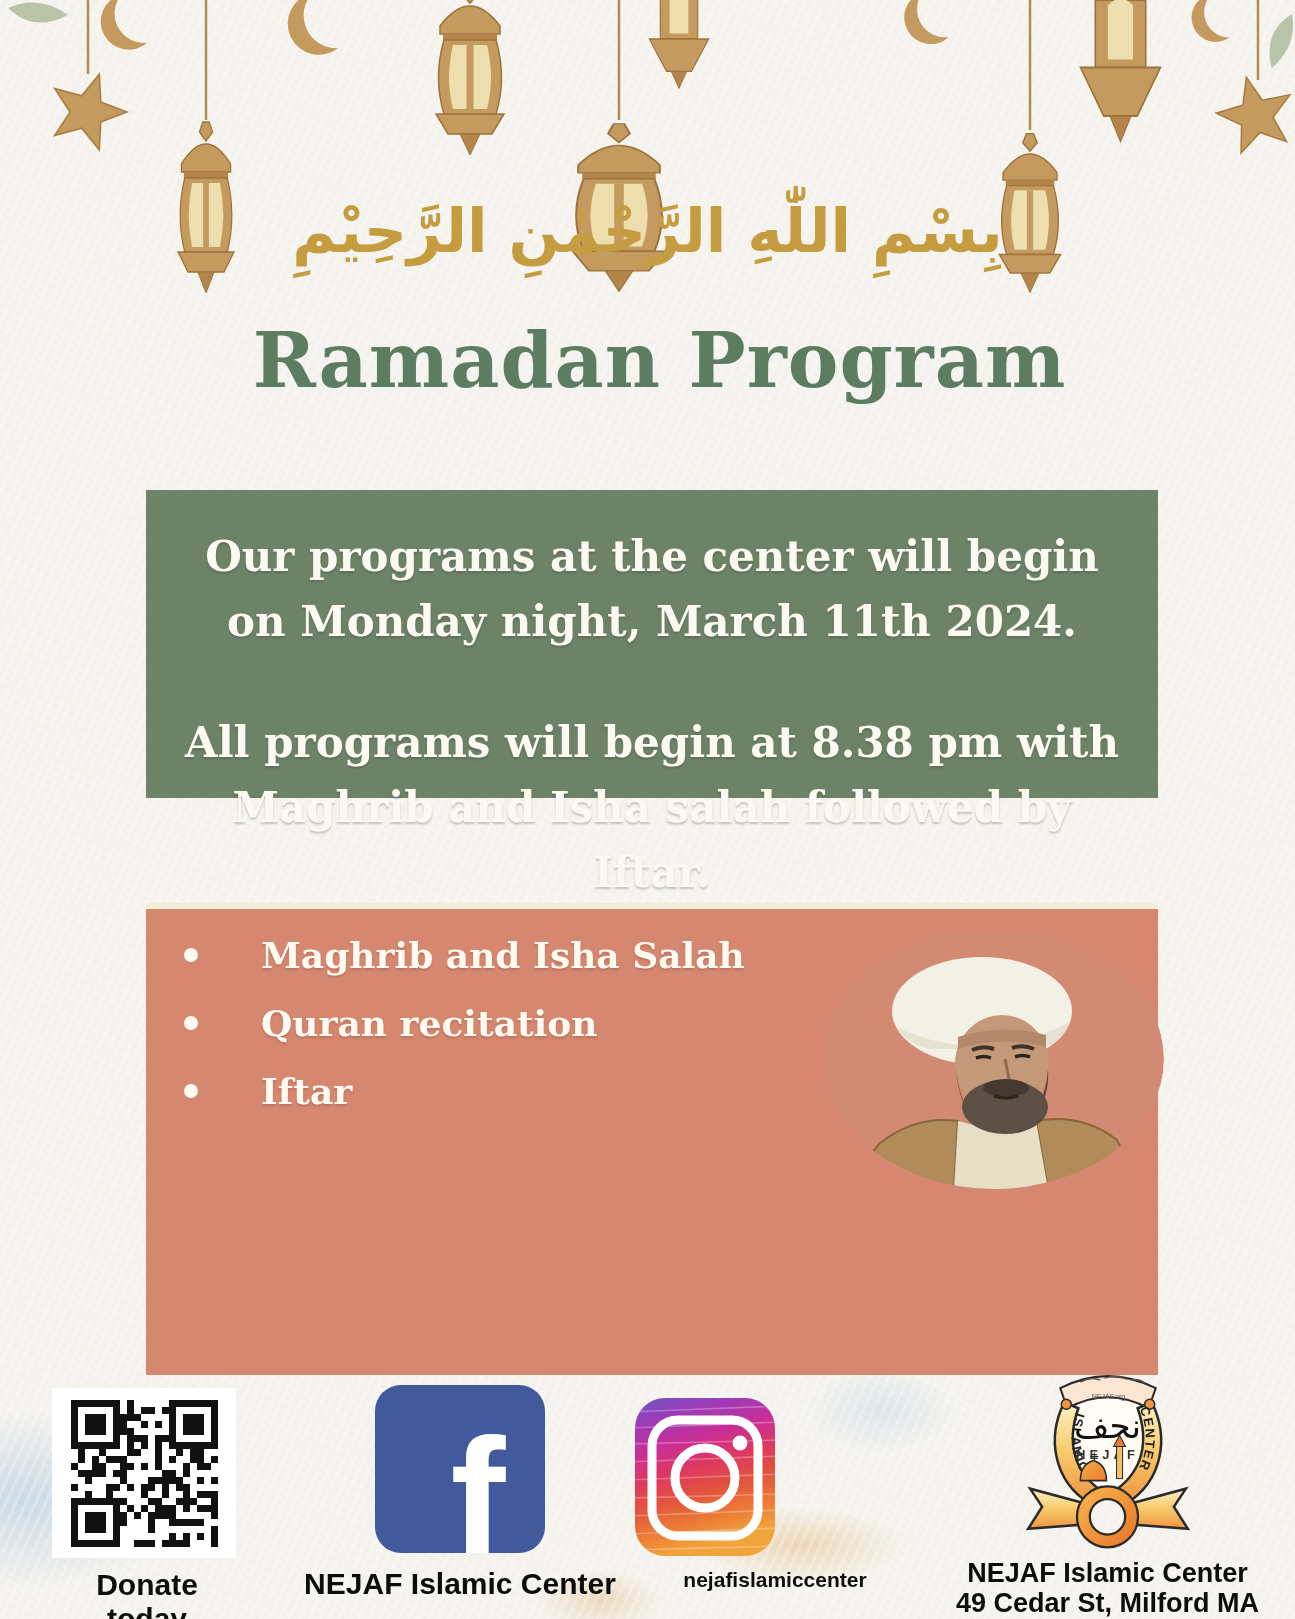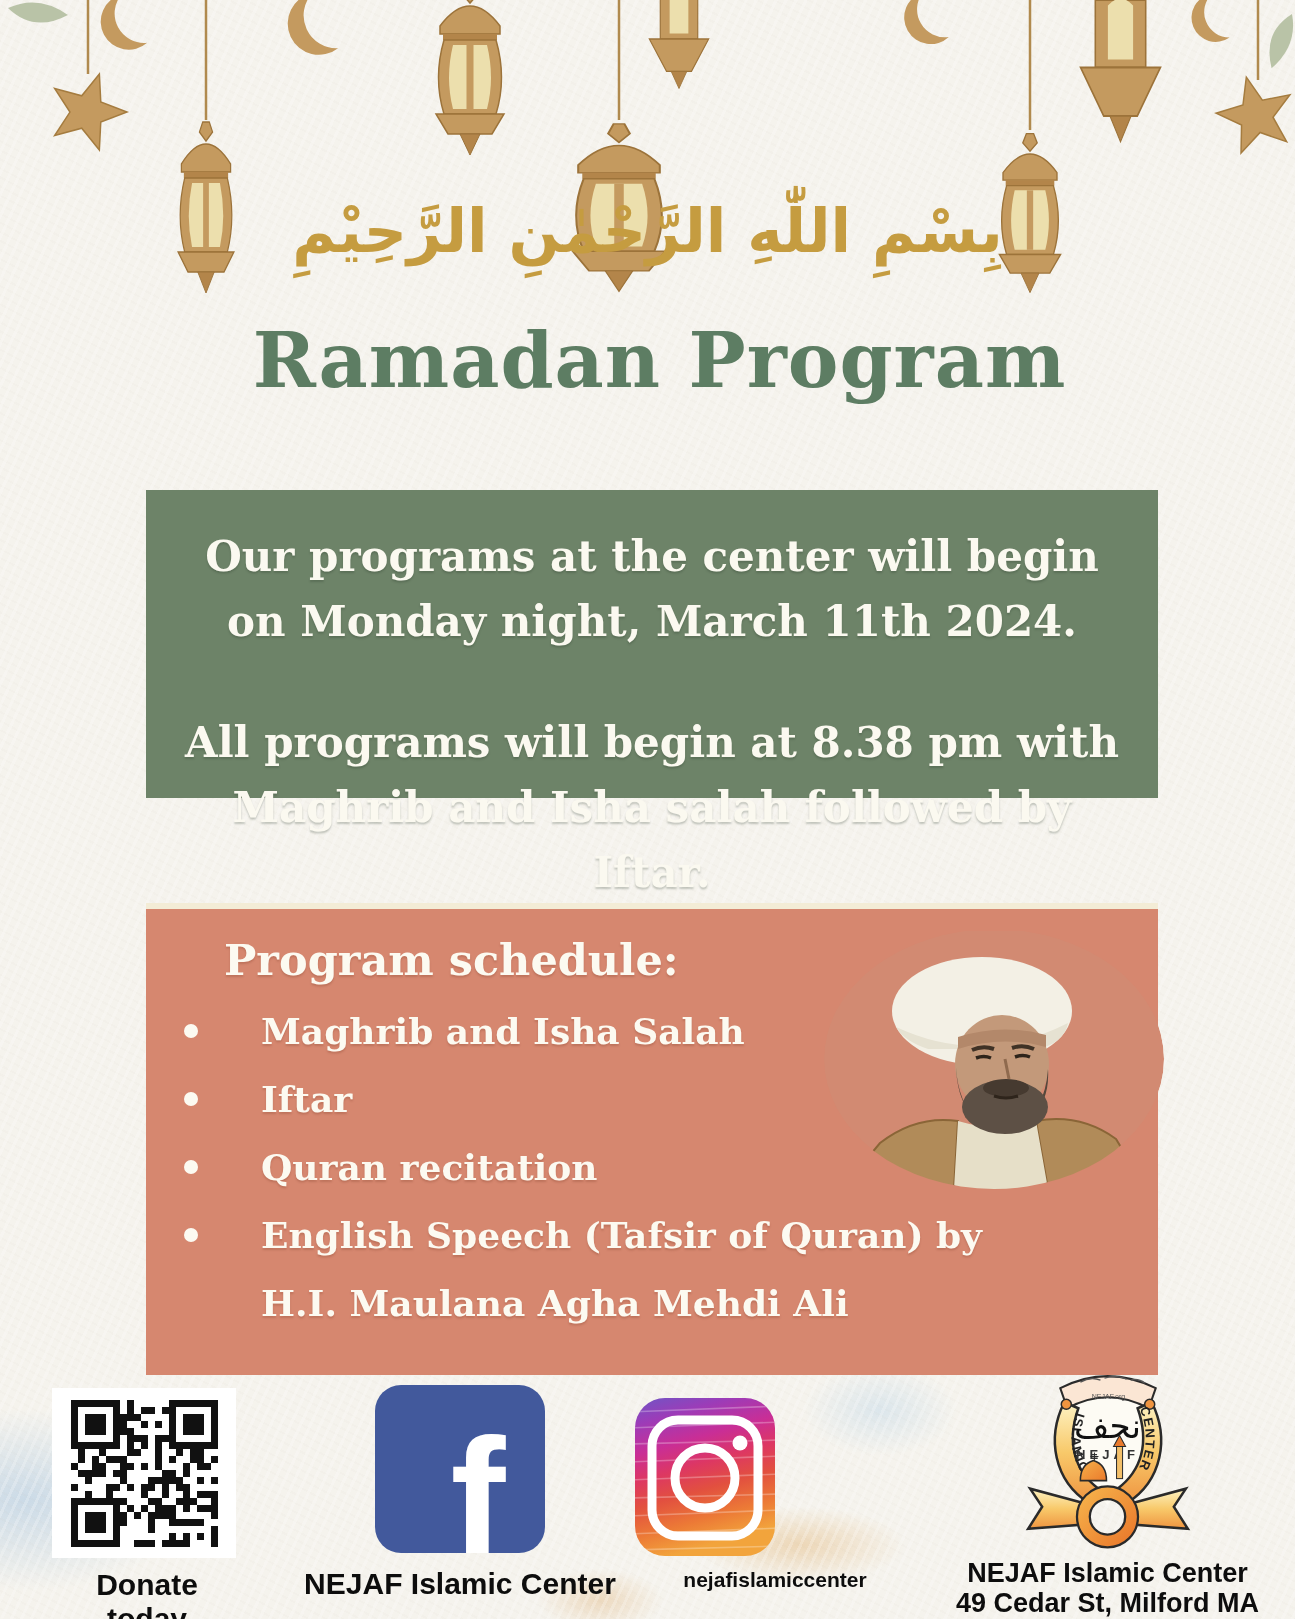--- a/index.html
+++ b/index.html
@@ -168,26 +168,24 @@
         <path d="M152,127 Q160,124 167,127" stroke="#2e241b" stroke-width="3.5" fill="none"></path>
         <path d="M191,126 Q199,123 206,126" stroke="#2e241b" stroke-width="3.5" fill="none"></path>
         <path d="M181,128 L185,148" stroke="#8f6a4e" stroke-width="3" fill="none"></path>
 
         <path d="M132,136 Q134,192 178,200 Q220,192 224,138 Q226,170 206,188 Q180,206 154,190 Q134,172 132,136 Z" fill="#55483c"></path>
         <ellipse cx="181" cy="176" rx="43" ry="27" fill="#5d5045"></ellipse>
         <ellipse cx="182" cy="157" rx="23" ry="9" fill="#463a30"></ellipse>
         <path d="M170,165 Q182,169 194,165" stroke="#2e241b" stroke-width="3" fill="none"></path>
       </g>
     </svg>
-    <h2>Program schedule:</h2>
     <ul class="schedule-list">
       <li><span>Maghrib and Isha Salah</span></li>
+      <li><span>Quran recitation</span></li>
       <li><span>Iftar</span></li>
-      <li><span>Quran recitation</span></li>
-      <li><span>English Speech (Tafsir of Quran) by H.I. Maulana Agha Mehdi Ali</span></li>
     </ul>
   </section>
 
   <footer>
     <div class="f-qr">
       <div class="qr-card">
         <svg id="qr-svg" width="147" height="147" viewBox="0 0 147 147">
             <rect x="56" y="0" width="7" height="7" fill="#111"></rect>
             <rect x="56" y="7" width="7" height="7" fill="#111"></rect>
             <rect x="70" y="7" width="7" height="7" fill="#111"></rect>

